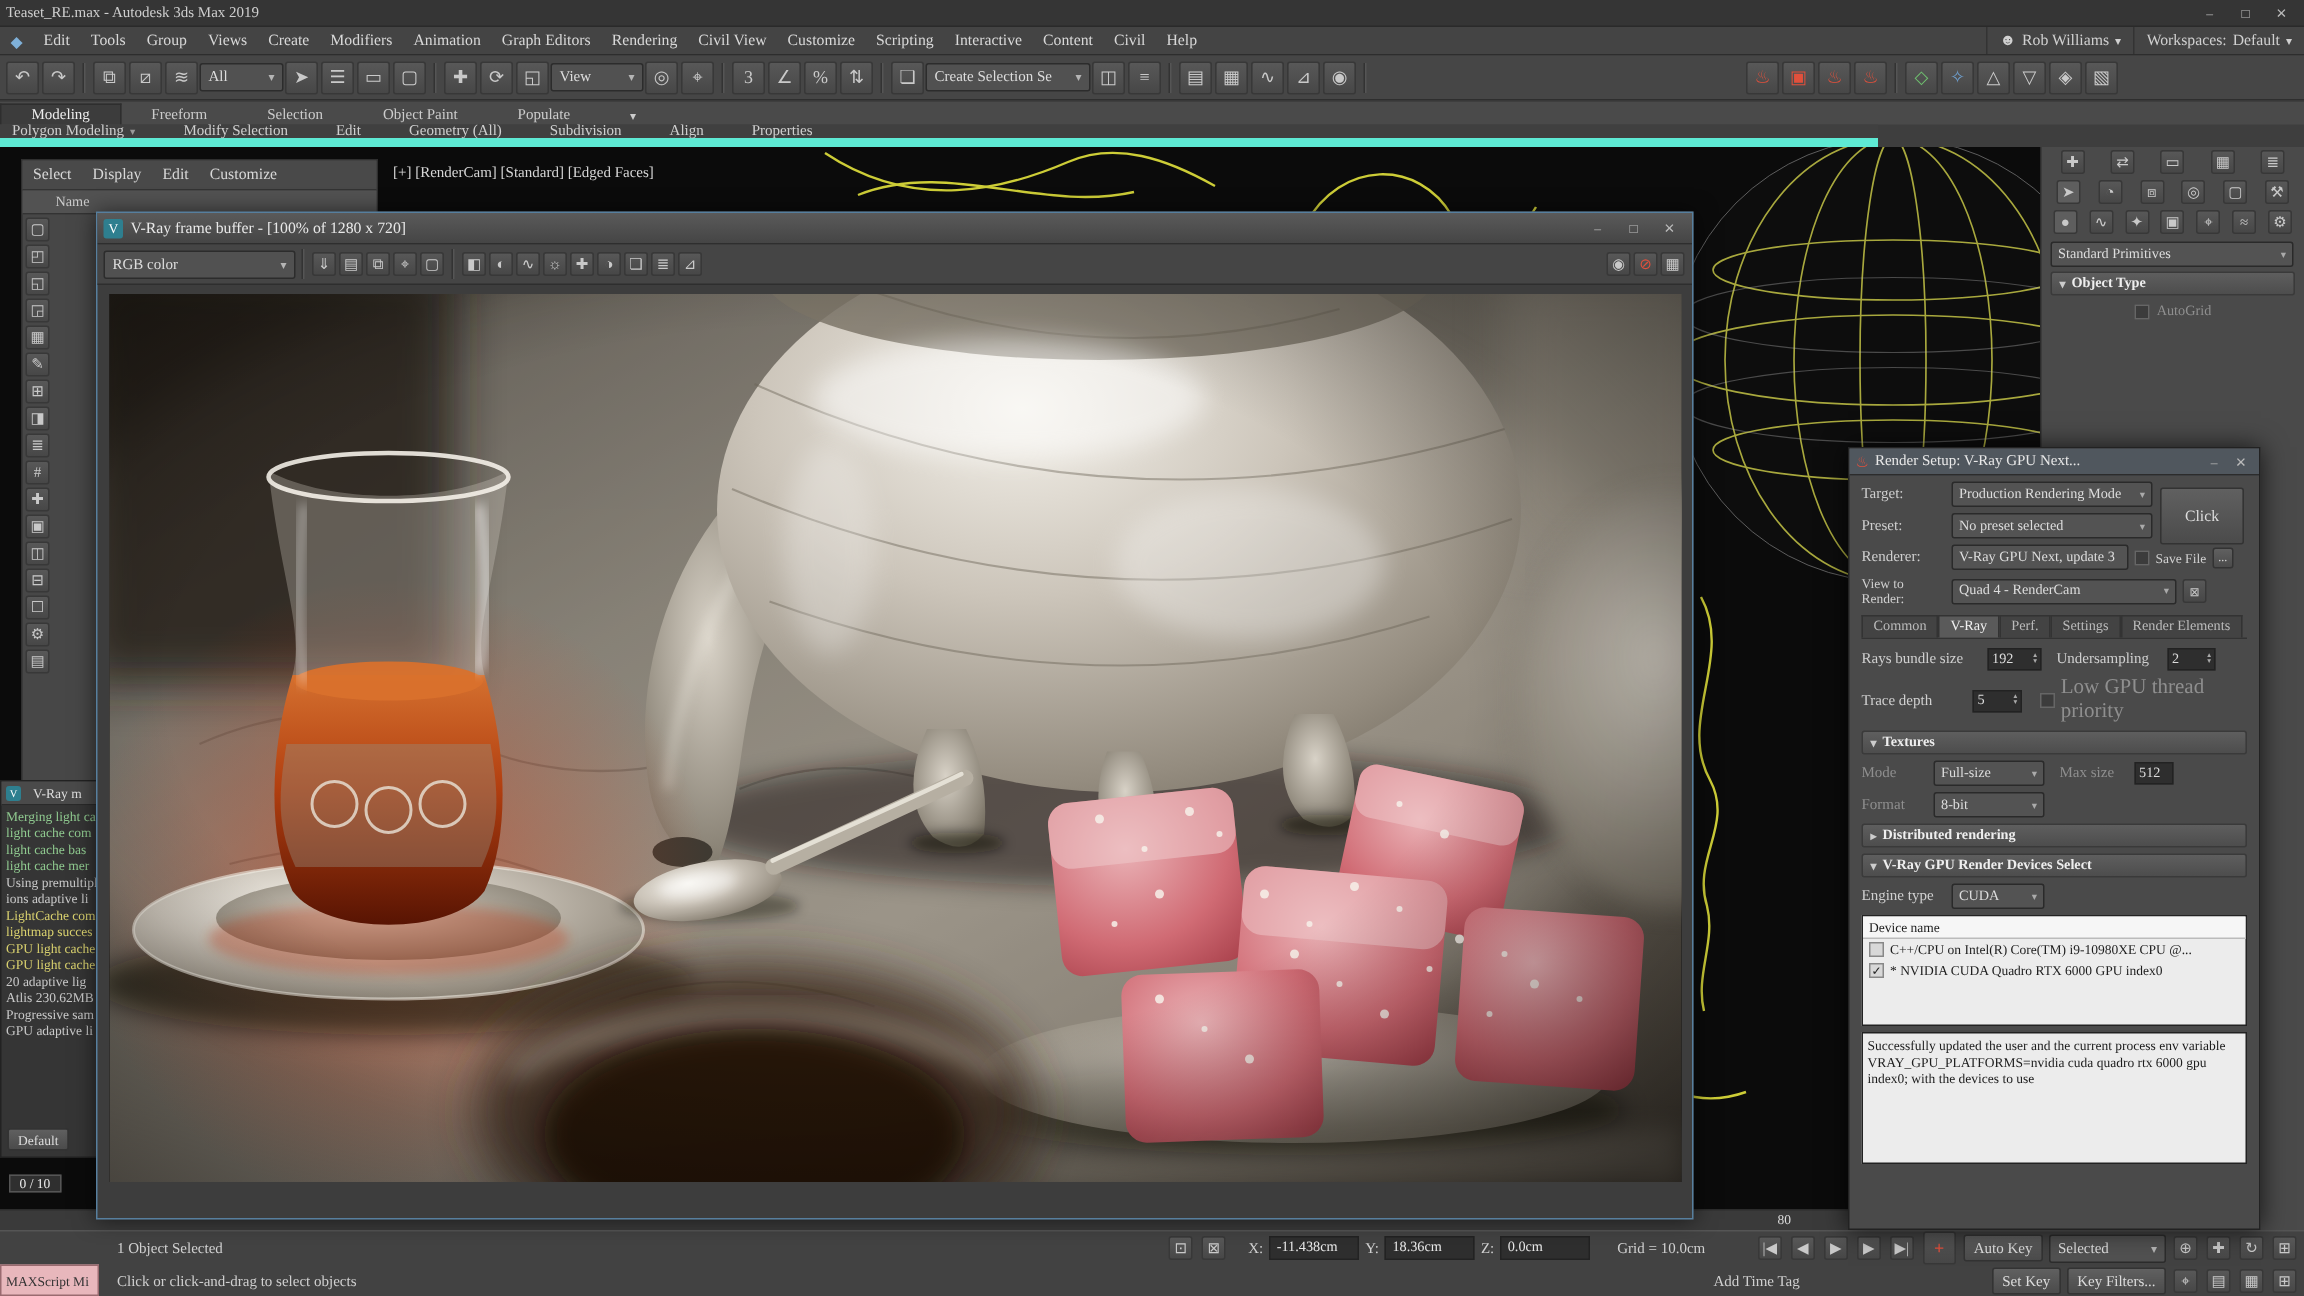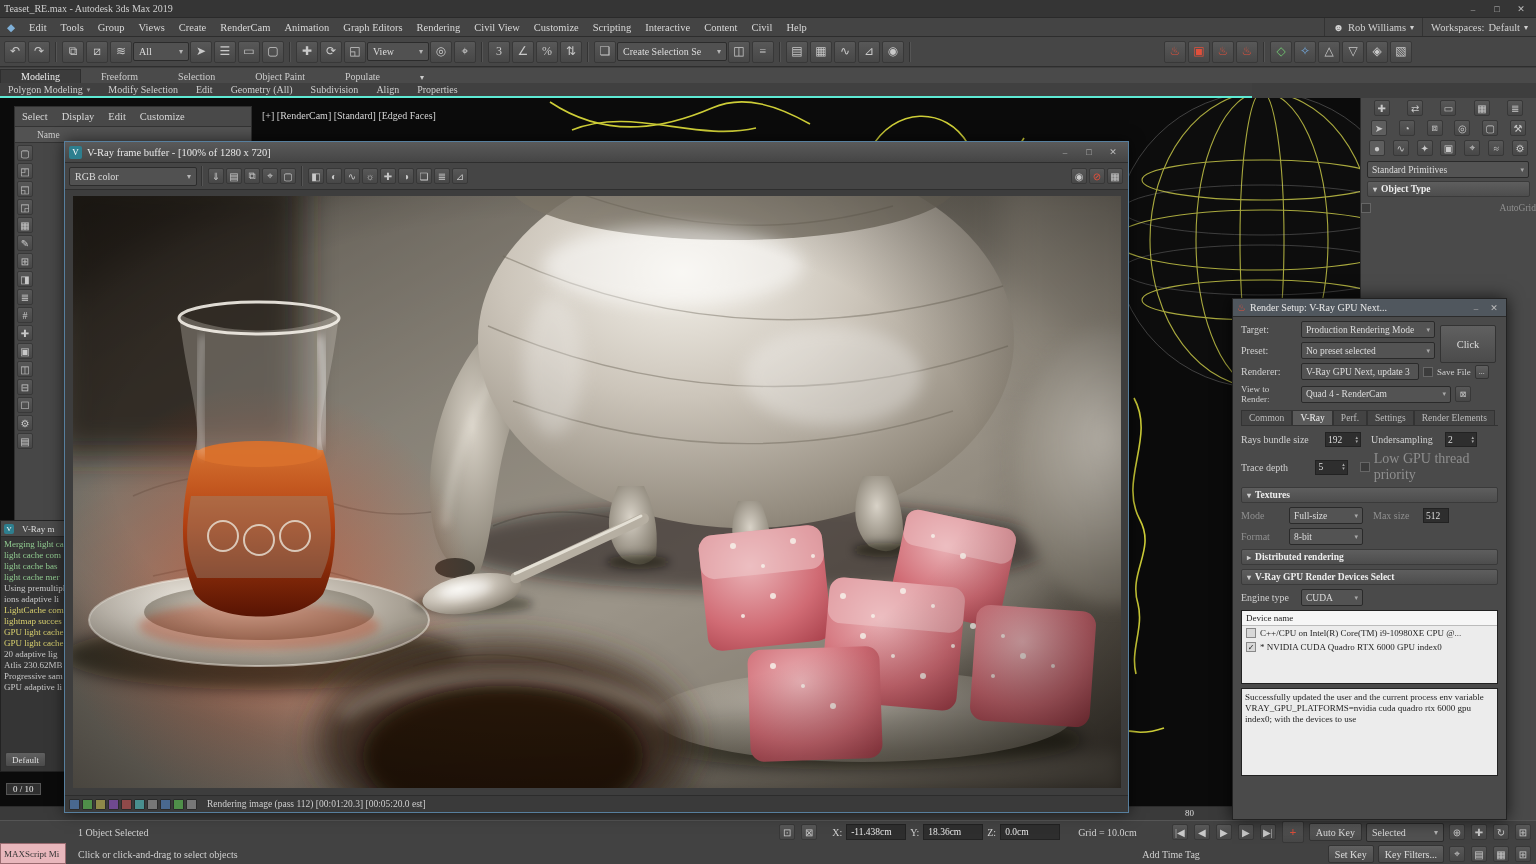--- a/index.html
+++ b/index.html
@@ -22,21 +22,21 @@
   .ib.blue{color:#6fa0d0}
   .ib.sm{width:16px;height:16px;font-size:10px}
   .ib.xs{width:13px;height:13px;font-size:8px;margin:0}
   .sep{width:2px;height:20px;border-left:1px solid #333;border-right:1px solid #555;margin:0 4px;flex:none}
   .dd{display:inline-flex;align-items:center;background:#515151;border:1px solid #2c2c2c;border-radius:2px;padding:1px 5px;height:19px;font-size:10px;color:#ddd;white-space:nowrap;flex:none}
   .dd .caret{margin-left:6px;font-size:8px;color:#b5b5b5}
   .btn{display:inline-flex;align-items:center;justify-content:center;background:linear-gradient(#606060,#4b4b4b);border:1px solid #333;border-radius:2px;color:#ddd;font-size:10px;padding:0 6px;height:18px;white-space:nowrap;flex:none}
   #ribbon-tabs{left:0;top:68px;width:1536px;height:15px;background:#4a4a4a;display:flex;align-items:flex-end;font-size:10px}
   .rtab{padding:1px 20px;color:#ccc}
   .rtab.active{background:#3c3c3c;color:#eee;border:1px solid #2e2e2e;border-bottom:none}
-  #ribbon-sections{left:0;top:83px;width:1252px;height:15px;background:#404040;border-bottom:2px solid #5eead4;display:flex;align-items:center;font-size:10px;gap:2px}
+  #ribbon-sections{left:0;top:83px;width:1252px;height:15px;background:#404040;border-bottom:6px solid #5eead4;display:flex;align-items:center;font-size:10px;gap:16px}
   .rsec{padding:0 8px;display:flex;align-items:center;gap:4px;color:#cfcfcf;white-space:nowrap}
   .rsec .caret{font-size:7px;color:#999}
   
   #viewport{left:0;top:98px;width:1536px;height:714px;background:#0b0b0b;z-index:1}
   #vp-label{position:absolute;left:262px;top:12px;font-size:10px;color:#d6d6d6;z-index:2}
   
   #explorer{left:14px;top:106px;width:238px;height:565px;background:#474747;border:1px solid #2f2f2f;z-index:2}
   #explorer .emenu{display:flex;height:20px;align-items:center;background:#494949;border-bottom:1px solid #333;font-size:10.5px}
   #explorer .ehead{display:flex;height:16px;align-items:center;background:#525252;border-bottom:1px solid #333;font-size:9.5px;padding-left:22px;color:#ccc}
   .lstrip{position:absolute;left:1px;top:38px;width:18px;display:flex;flex-direction:column;gap:2px;align-items:center}
@@ -96,21 +96,21 @@
     <span class="wbtn">✕</span>
   </div>
 
   <div id="menubar" class="abs">
     <span class="menu-item" style="color:#7fb0d8">◆</span>
     <span class="menu-item">Edit</span>
     <span class="menu-item">Tools</span>
     <span class="menu-item">Group</span>
     <span class="menu-item">Views</span>
     <span class="menu-item">Create</span>
-    <span class="menu-item">RenderCam</span>
+    <span class="menu-item">Modifiers</span>
     <span class="menu-item">Animation</span>
     <span class="menu-item">Graph Editors</span>
     <span class="menu-item">Rendering</span>
     <span class="menu-item">Civil View</span>
     <span class="menu-item">Customize</span>
     <span class="menu-item">Scripting</span>
     <span class="menu-item">Interactive</span>
     <span class="menu-item">Content</span>
     <span class="menu-item">Civil</span>
     <span class="menu-item">Help</span>
@@ -502,33 +502,20 @@
             <circle cx="890" cy="360" r="3"></circle>
         </g>
         <path d="M620,580 L1048,556 L1048,592 L620,592 Z" fill="#b5ad9e" opacity="0.3" filter="url(#b8)"></path>
         <ellipse cx="430" cy="545" rx="185" ry="100" fill="#3f2f20" opacity="0.9" filter="url(#b16)"></ellipse>
         <path d="M268,520 C330,470 530,470 592,520" stroke="#d6cec0" stroke-width="10" fill="none" opacity="0.5" filter="url(#b8)"></path>
         <ellipse cx="430" cy="560" rx="140" ry="70" fill="#1c0f06" opacity="0.8" filter="url(#b8)"></ellipse>
         <rect width="1048" height="592" fill="url(#vig)"></rect>
       </svg>
     </div>
 
-    <div class="vstatus">
-      <span class="sq" style="background:#49688f"></span>
-      <span class="sq" style="background:#4f8f49"></span>
-      <span class="sq" style="background:#8f8949"></span>
-      <span class="sq" style="background:#6f498f"></span>
-      <span class="sq" style="background:#8f4949"></span>
-      <span class="sq" style="background:#498f8f"></span>
-      <span class="sq" style="background:#777777"></span>
-      <span class="sq" style="background:#49688f"></span>
-      <span class="sq" style="background:#4f8f49"></span>
-      <span class="sq" style="background:#777777"></span>
-      <span style="margin-left:8px">Rendering image (pass 112) [00:01:20.3] [00:05:20.0 est]</span>
-    </div>
   </div>
 
   <div id="rsetup" class="abs">
     <div class="rtitle">
       <span style="color:#e0503c;margin-right:4px">♨</span>
       <span>Render Setup: V-Ray GPU Next...</span>
       <span class="grow"></span>
       <span class="wbtn" style="width:16px">–</span>
       <span class="wbtn" style="width:16px">✕</span>
     </div>
@@ -699,21 +686,21 @@
     <div style="margin:3px 6px">
       <span class="dd2" style="width:162px">
         <span>Standard Primitives</span>
         <span class="caret">▾</span>
       </span>
     </div>
     <div class="rollout" style="margin:3px 6px">
       <span class="tri">▾</span>
       <span>Object Type</span>
     </div>
-    <div style="display:flex;align-items:center;justify-content:space-between;gap:5px;height:16px">
+    <div style="display:flex;align-items:center;justify-content:center;gap:5px;height:16px">
       <span class="cb dark"></span>
       <span class="dim" style="font-size:9.5px">AutoGrid</span>
     </div>
   </div>
 
   <div id="statusbar" class="abs">
     <div class="srow">
       <span style="width:70px"></span>
       <span>1 Object Selected</span>
       <span class="grow"></span>

